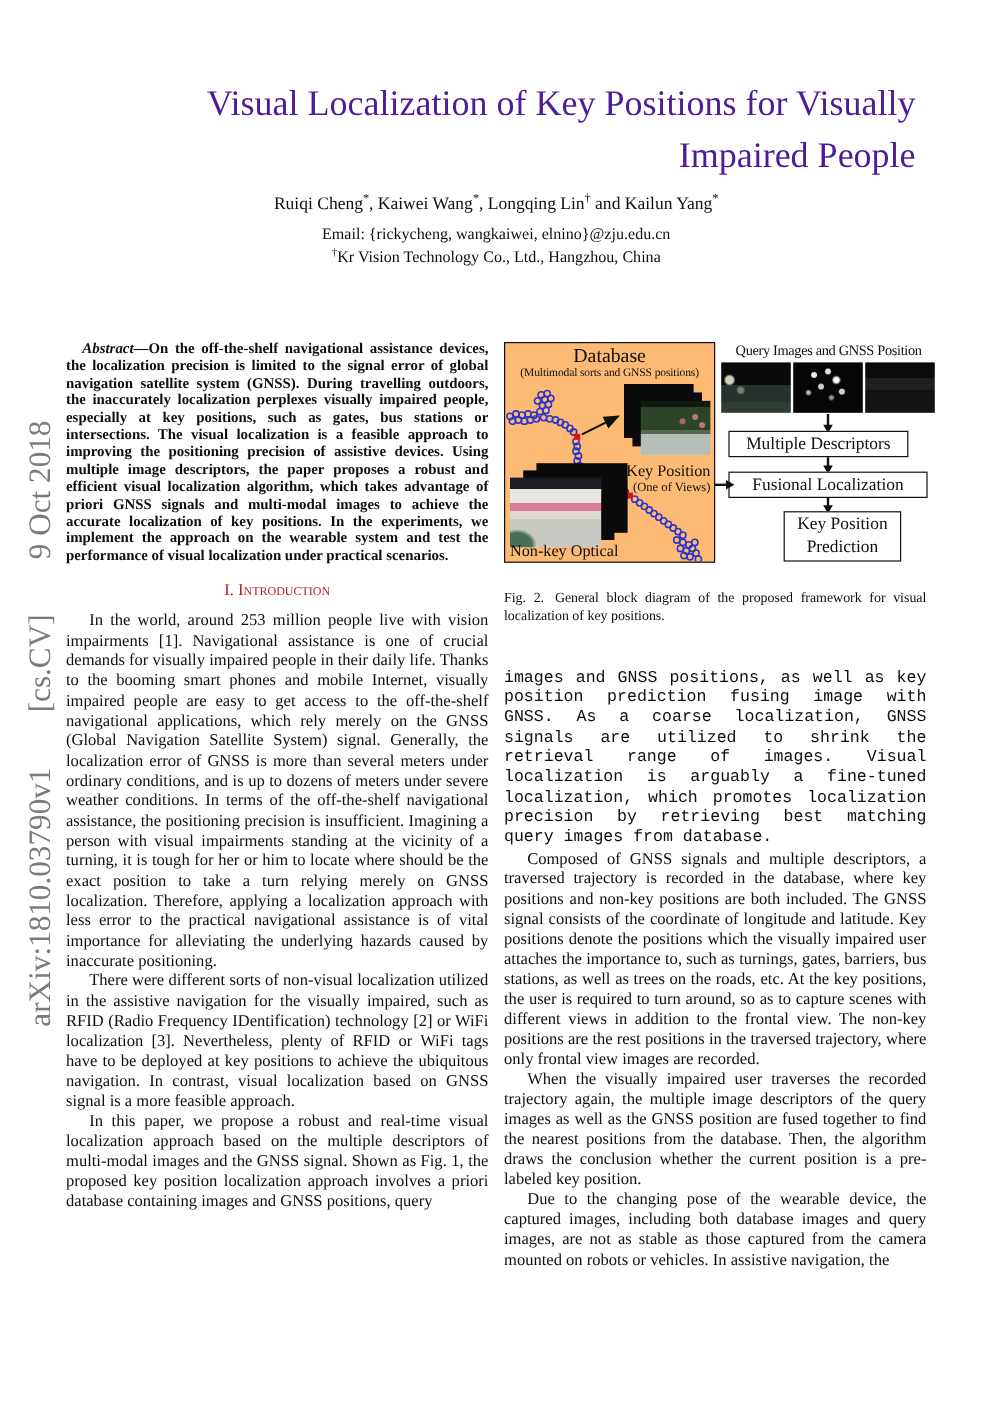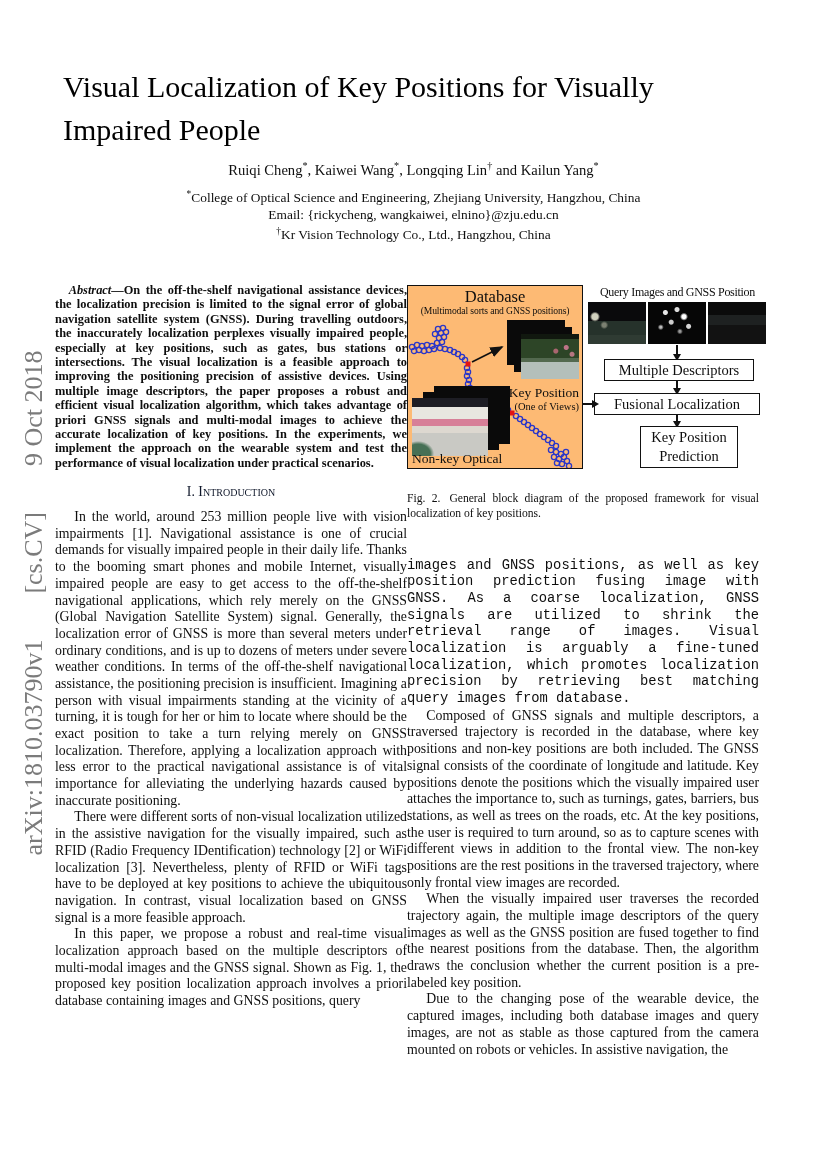--- a/index.html
+++ b/index.html
@@ -6,35 +6,35 @@
   body{width:827px;height:1169px;position:relative;overflow:hidden;
        font-family:"Liberation Serif","DejaVu Serif",serif;color:#0e0e0e;}
   .page{position:relative;width:827px;height:1169px;background:#fff;}
 
   
   .arxiv-banner{position:absolute;top:603px;left:34px;
     transform:translate(-50%,-50%) rotate(-90deg);
     white-space:nowrap;color:#7b7b7b;font-size:26px;display:flex;gap:46px;}
 
   
-  .title{position:absolute;top:66px;left:63px;width:700px;text-align:left;
-    font-size:30px;line-height:1.42;color:#000000;}
+  .title{position:absolute;top:66px;left:63px;width:700px;text-align:right;
+    font-size:30px;line-height:1.42;color:#4c1d95;}
   .authors{position:absolute;top:160px;left:0;width:827px;text-align:center;}
   .author-names{font-size:14.6px;margin-bottom:7px;}
   .affil-line{font-size:13.4px;line-height:17px;}
   .sup{font-size:70%;vertical-align:super;}
 
   
-  .columns{position:absolute;top:283px;left:55px;width:717px;display:flex;}
+  .columns{position:absolute;top:283px;left:55px;width:717px;display:flex;gap:13px;}
   .col{width:352px;}
 
   .abstract{font-weight:bold;font-size:12.4px;line-height:1.16;text-align:justify;
     text-indent:1.1em;margin:0;}
   .abstract-label{font-style:italic;}
-  .section-heading{text-align:center;font-size:13.8px;margin:14px 0 9px;color:#0f172a;}
+  .section-heading{text-align:center;font-size:13.8px;margin:14px 0 9px;color:#b91c1c;}
   .sc{font-variant:small-caps;}
   p.body{font-size:13.8px;line-height:1.21;text-align:justify;margin:0;text-indent:1.4em;}
   p.body.noindent{text-indent:0;}
 
   
   .figure{position:relative;width:360px;height:196px;}
   .db-panel{position:absolute;left:0;top:2px;width:176px;height:184px;
     border:1.4px solid #111;box-sizing:border-box;background:#fdba74;}
   .db-title{text-align:center;font-size:16.5px;line-height:1.05;margin-top:2px;}
   .db-subtitle{text-align:center;font-size:9.6px;letter-spacing:-0.1px;}
@@ -83,21 +83,21 @@
 
   .varrow{position:absolute;width:0;border-left:2px solid #111;}
   .varrow::after{content:"";position:absolute;left:-5px;bottom:-7px;
     border:4px solid transparent;border-top:7px solid #111;}
   .harrow{position:absolute;height:0;border-top:2px solid #111;}
   .harrow::after{content:"";position:absolute;right:-7px;top:-5px;
     border:4px solid transparent;border-left:7px solid #111;}
 
   .fbox{position:absolute;border:1.4px solid #111;font-size:14.5px;text-align:center;
     background:#fff;box-sizing:border-box;}
-  .box1{top:74px;left:16px;width:150px;height:22px;line-height:20px;}
+  .box1{top:74px;left:6px;width:150px;height:22px;line-height:20px;}
   .box2{top:108px;left:6px;width:166px;height:22px;line-height:20px;}
   .box3{top:141px;left:40px;width:98px;height:42px;line-height:19px;padding-top:1px;margin-left:12px;}
 
   .caption{margin-top:12px;font-size:11.6px;line-height:1.32;text-align:justify;}
   .caption .tag{margin-right:9px;}
   .rc-first{margin-top:36px !important;font-family:Liberation Mono, monospace;}
 </style>
 </head>
 <body>
 
@@ -108,21 +108,20 @@
     <span>[cs.CV]</span>
     <span>9 Oct 2018</span>
   </div>
 
   <div class="title">Visual Localization of Key Positions for Visually Impaired People</div>
 
   <div class="authors">
     <div class="author-names">
       <span>Ruiqi Cheng</span><span class="sup">*</span><span>, Kaiwei Wang</span><span class="sup">*</span><span>, Longqing Lin</span><span class="sup">†</span><span> and Kailun Yang</span><span class="sup">*</span>
     </div>
-    <div class="affil-line"><span class="sup">*</span><span>College of Optical Science and Engineering, Zhejiang University, Hangzhou, China</span></div>
     <div class="affil-line"><span>Email: {rickycheng, wangkaiwei, elnino}@zju.edu.cn</span></div>
     <div class="affil-line"><span class="sup">†</span><span>Kr Vision Technology Co., Ltd., Hangzhou, China</span></div>
   </div>
 
   <div class="columns">
 
     <div class="col">
       <p class="abstract"><span class="abstract-label">Abstract</span><span>—</span><span>On the off-the-shelf navigational assistance devices, the localization precision is limited to the signal error of global navigation satellite system (GNSS). During travelling outdoors, the inaccurately localization perplexes visually impaired people, especially at key positions, such as gates, bus stations or intersections. The visual localization is a feasible approach to improving the positioning precision of assistive devices. Using multiple image descriptors, the paper proposes a robust and efficient visual localization algorithm, which takes advantage of priori GNSS signals and multi-modal images to achieve the accurate localization of key positions. In the experiments, we implement the approach on the wearable system and test the performance of visual localization under practical scenarios.</span></p>
 
       <div class="section-heading">

